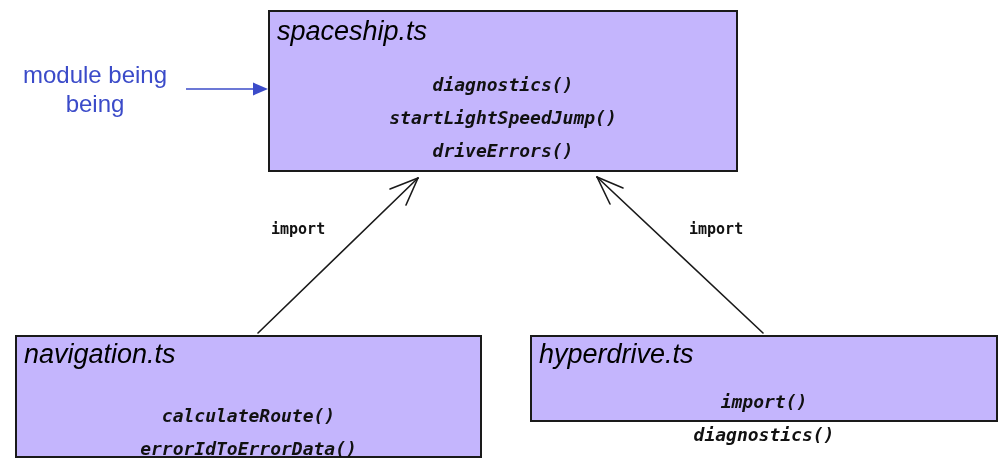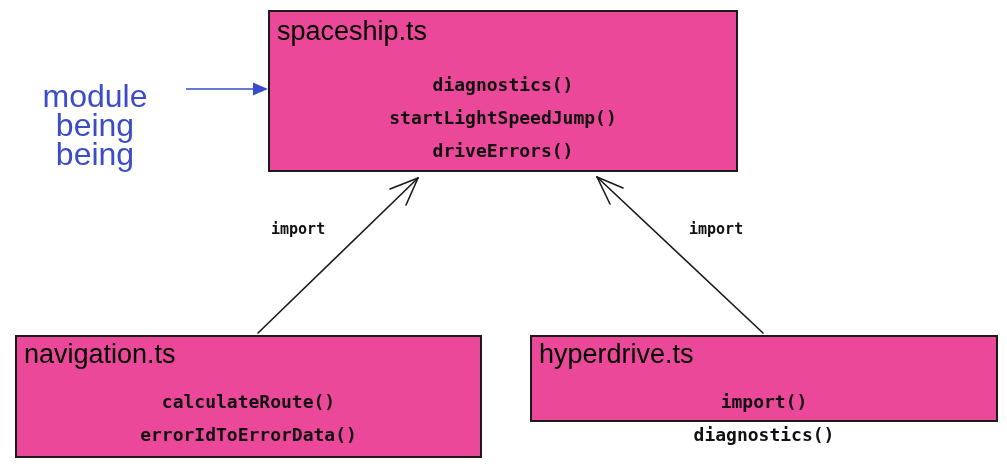--- a/index.html
+++ b/index.html
@@ -22,21 +22,22 @@
   }
   .arrows {
     position: absolute;
     left: 0; top: 0;
     width: 1007px; height: 468px;
     pointer-events: none;
   }
   .module-box {
     position: absolute;
     border: 2px solid var(--border);
-    background: #ec4899;
+    background: #c4b5fd;
+    font-style: italic;
   }
   .module-box .box-title {
     font-family: "Liberation Sans", sans-serif;
     font-size: 27px;
     line-height: 31px;
     color: #000000;
     padding: 4px 0 0 7px;
     white-space: nowrap;
   }
   .fn-list {
@@ -48,36 +49,35 @@
     font-weight: bold;
     font-size: 18px;
     line-height: 33px;
     color: #111111;
     white-space: pre;
   }
   #box-spaceship  { left: 268px; top: 10px;  width: 470px; height: 162px; }
   #box-spaceship .fn-list  { margin-top: 21px; }
   #box-navigation { left: 15px;  top: 335px; width: 467px; height: 123px; }
   #box-navigation .box-title { padding-top: 2px; }
-  #box-navigation .fn-list { margin-top: 15px; }
+  #box-navigation .fn-list { margin-top: 29px; }
   #box-hyperdrive { left: 530px; top: 335px; width: 468px; height: 87px; }
   #box-hyperdrive .box-title { padding-top: 2px; }
   #box-hyperdrive .fn-list { margin-top: 15px; }
 
   .blue-label {
     position: absolute;
     left: 0px;
     top: 60px;
     width: 190px;
     text-align: center;
     color: var(--accent);
-    font-size: 32px;
+    font-size: 24px;
     line-height: 29px;
     font-family: "Liberation Sans", sans-serif;
-    margin-top: 22px;
   }
   .blue-label span { display: block; }
 
   .import-label {
     position: absolute;
     font-family: "DejaVu Sans Mono", "Liberation Mono", monospace;
     font-weight: bold;
     font-size: 15px;
     line-height: 17px;
     color: #111111;

